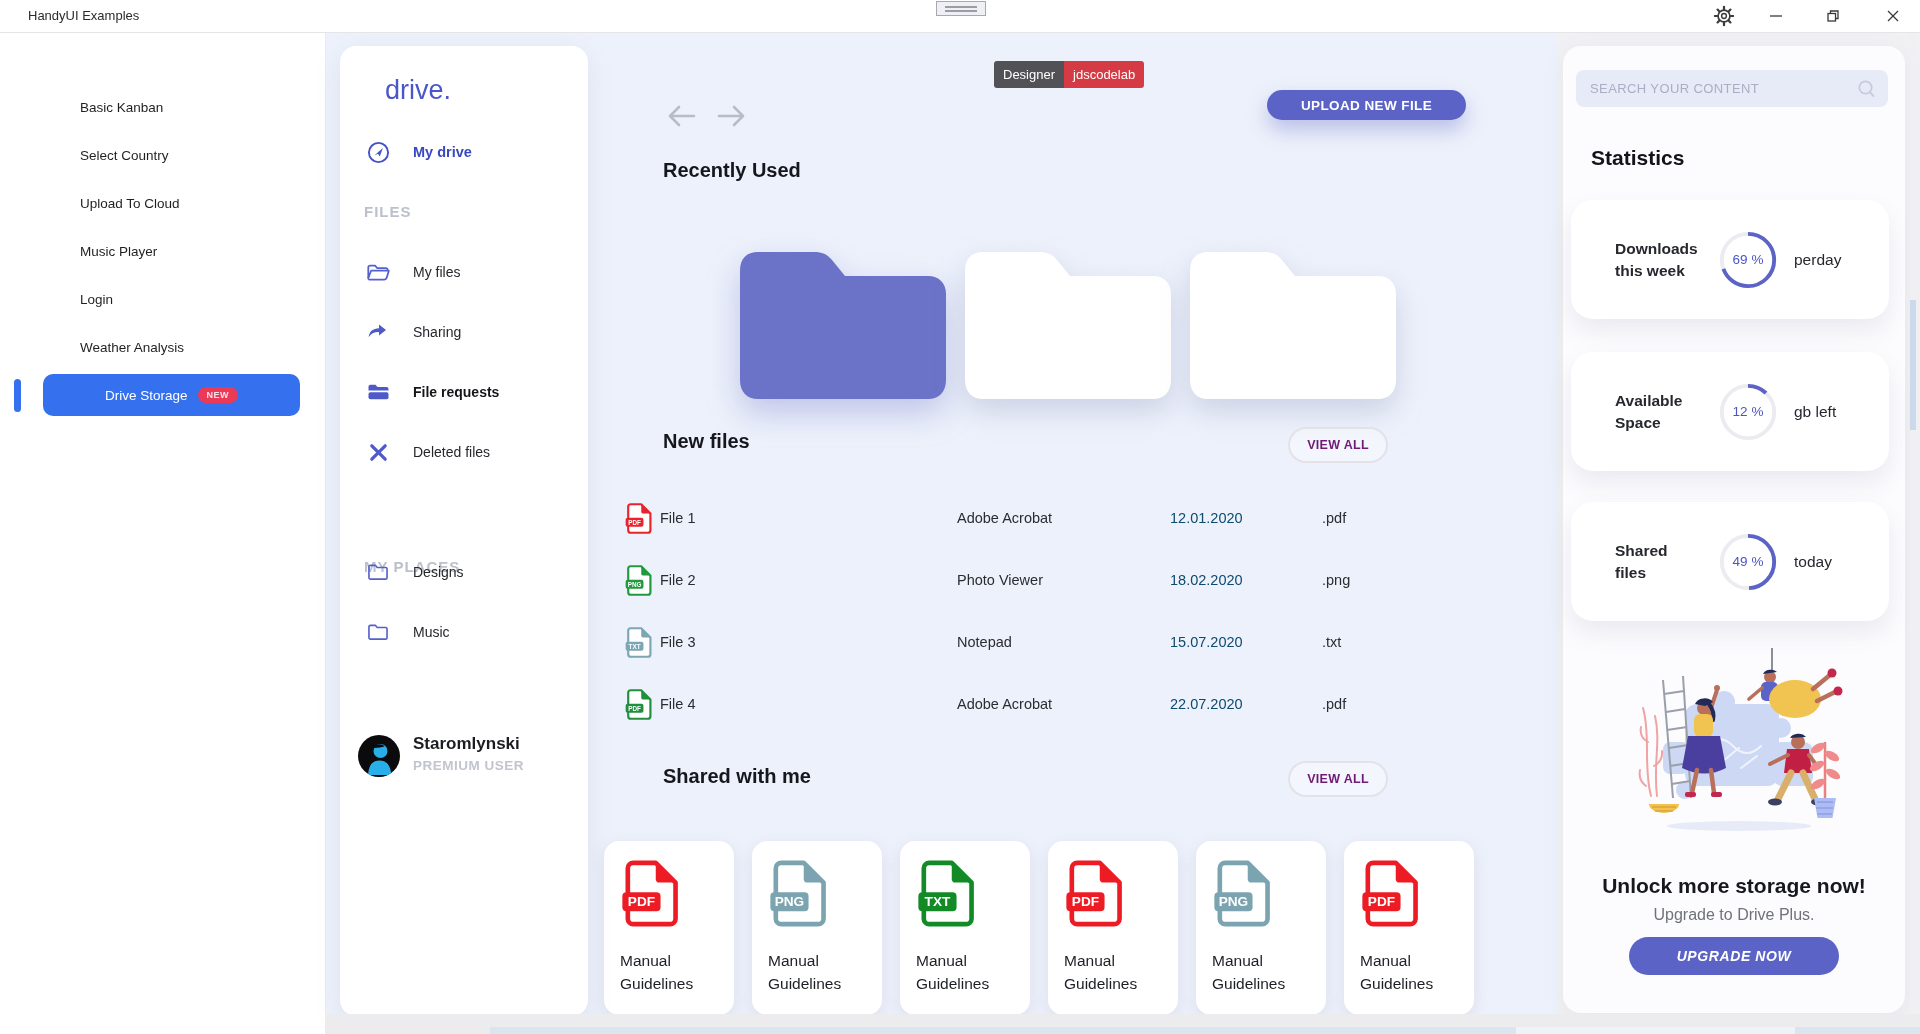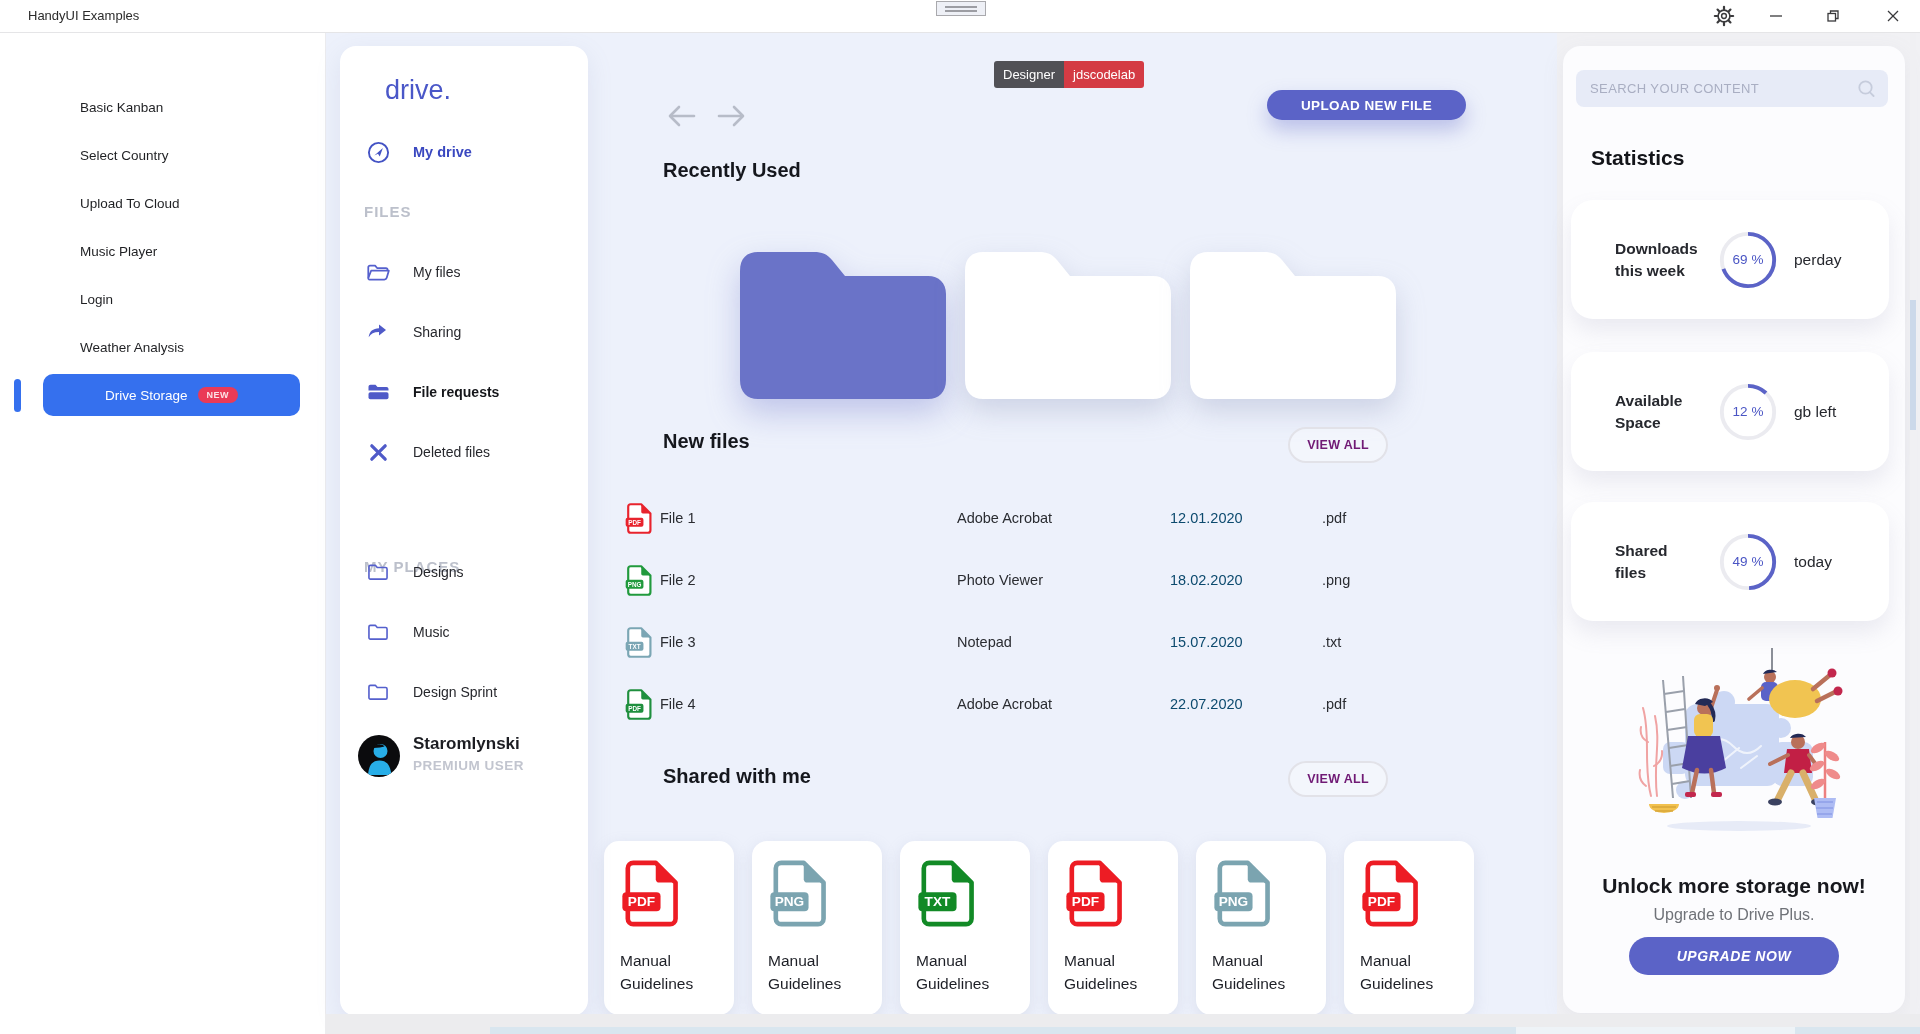--- a/index.html
+++ b/index.html
@@ -229,28 +229,20 @@
 
     <div class="nav-row" style="top:569px;">
       <span class="nicon">
         <svg width="24" height="20" viewBox="0 0 24 21" fill="none" stroke="#5560cd" stroke-width="1.7" stroke-linejoin="round">
           <path d="M2.5 16.5 V5 C2.5 4.2 3.2 3.5 4 3.5 H9.2 L11.2 5.8 H20 C20.8 5.8 21.5 6.5 21.5 7.3 V16.5 C21.5 17.3 20.8 18 20 18 H4 C3.2 18 2.5 17.3 2.5 16.5 Z"></path>
         </svg>
       </span>
       <span class="nlabel">Music</span>
     </div>
 
-    <div class="nav-row" style="top:629px;">
-      <span class="nicon">
-        <svg width="24" height="20" viewBox="0 0 24 21" fill="none" stroke="#5560cd" stroke-width="1.7" stroke-linejoin="round">
-          <path d="M2.5 16.5 V5 C2.5 4.2 3.2 3.5 4 3.5 H9.2 L11.2 5.8 H20 C20.8 5.8 21.5 6.5 21.5 7.3 V16.5 C21.5 17.3 20.8 18 20 18 H4 C3.2 18 2.5 17.3 2.5 16.5 Z"></path>
-        </svg>
-      </span>
-      <span class="nlabel">Design Sprint</span>
-    </div>
 
     <div class="user-row">
       <span class="avatar">
         <svg width="42" height="42" viewBox="0 0 42 42">
           <defs>
               <clipPath id="avclip">
                 <circle cx="21" cy="21" r="21"></circle>
               </clipPath>
             </defs>
           <circle cx="21" cy="21" r="21" fill="#0b0b0d"></circle>

